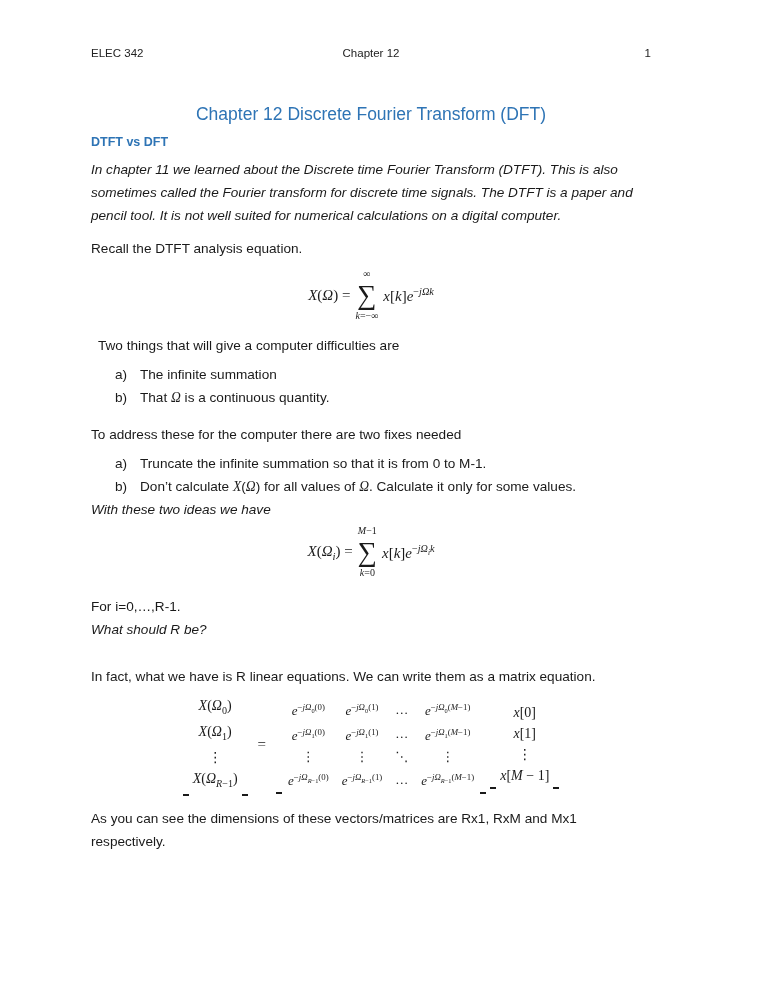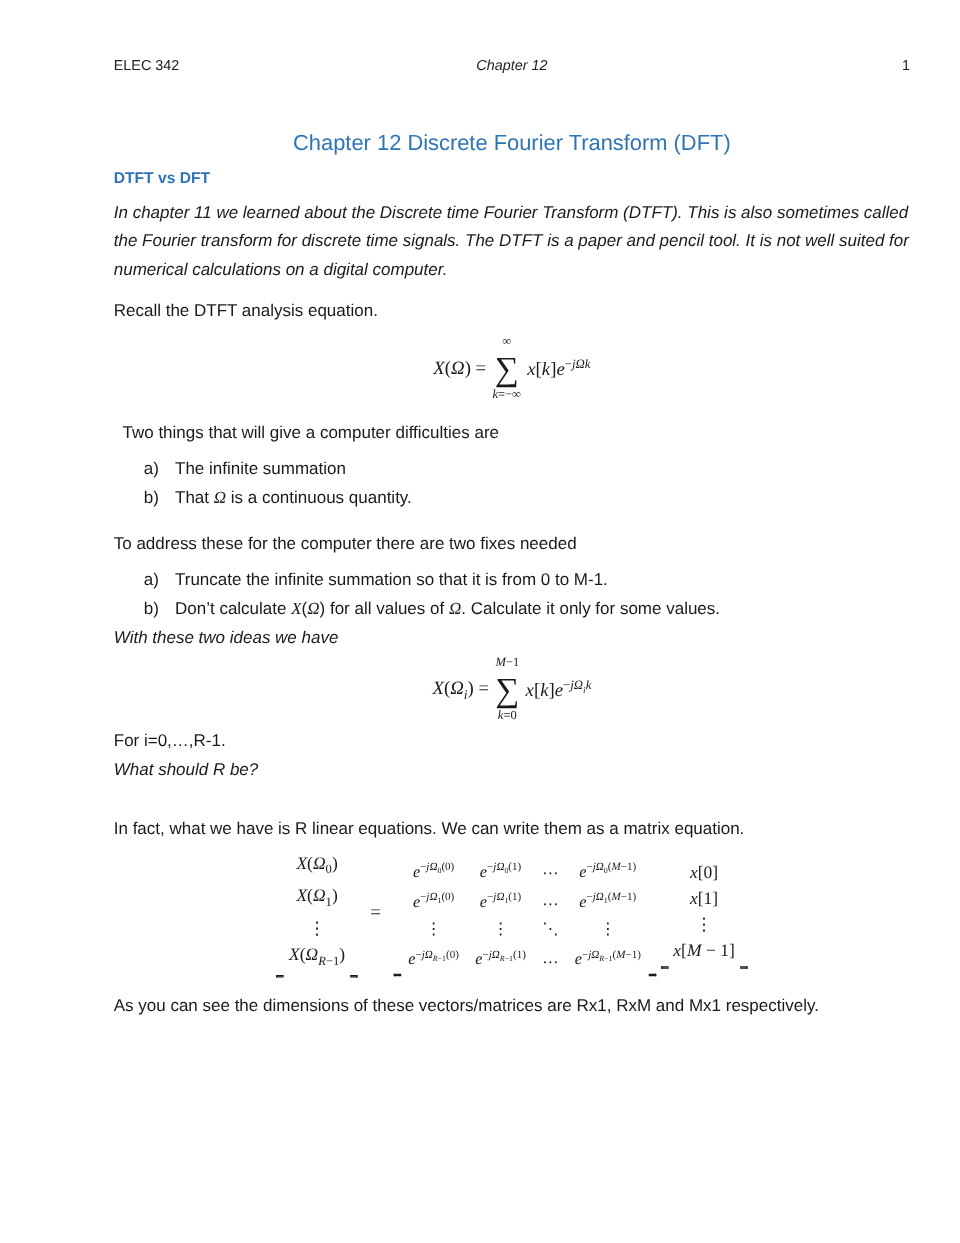--- a/index.html
+++ b/index.html
@@ -7,25 +7,25 @@
   .page {
     position: relative;
     width: 768px;
     height: 994px;
     margin: 0 auto;
     background: #ffffff;
     font-family: "Liberation Sans", sans-serif;
     color: #1a1a1a;
     overflow: hidden;
   }
-  .inner { padding: 46px 40px 0 91px; }
+  .inner { padding: 46px 117px 0 91px; }
 
   .doc-header { display: flex; font-size: 11.5px; line-height: 14px; color: #222; }
   .hdr-left { width: 33%; text-align: left; }
-  .hdr-center { width: 34%; text-align: center; font-style: italic; }
+  .hdr-center { width: 34%; text-align: center; }
   .hdr-right { width: 33%; text-align: right; }
 
   .doc-title {
     margin-top: 42px;
     text-align: center;
     color: #2E74B5;
     font-size: 17.5px;
     font-weight: 400;
     line-height: 24px;
   }
@@ -149,21 +149,21 @@
     <div class="equation-row second">
       <span class="math"><i>X</i>(<i>Ω</i><sub><i>i</i></sub>) =</span>
       <span class="sum-block">
         <span class="sum-limit"><i>M</i>−1</span>
         <span class="sum-sigma">∑</span>
         <span class="sum-limit"><i>k</i>=0</span>
       </span>
       <span class="math"><i>x</i>[<i>k</i>]<i>e</i><sup>−<i>j</i><i>Ω</i><sub><i>i</i></sub><i>k</i></sup></span>
     </div>
 
-    <p class="body-text" style="margin-top:2px">For i=0,…,R-1.</p>
+    <p class="body-text" style="margin-top:16px">For i=0,…,R-1.</p>
     <p class="body-text no-gap">What should R be?</p>
 
     <p class="body-text big-gap">In fact, what we have is R linear equations. We can write them as a matrix equation.</p>
 
     <div class="matrix-equation">
 
       <div class="bracket-group">
         <span class="br br-l"></span>
         <div class="vec">
           <span class="vec-cell"><i>X</i>(<i>Ω</i><sub>0</sub>)</span>

